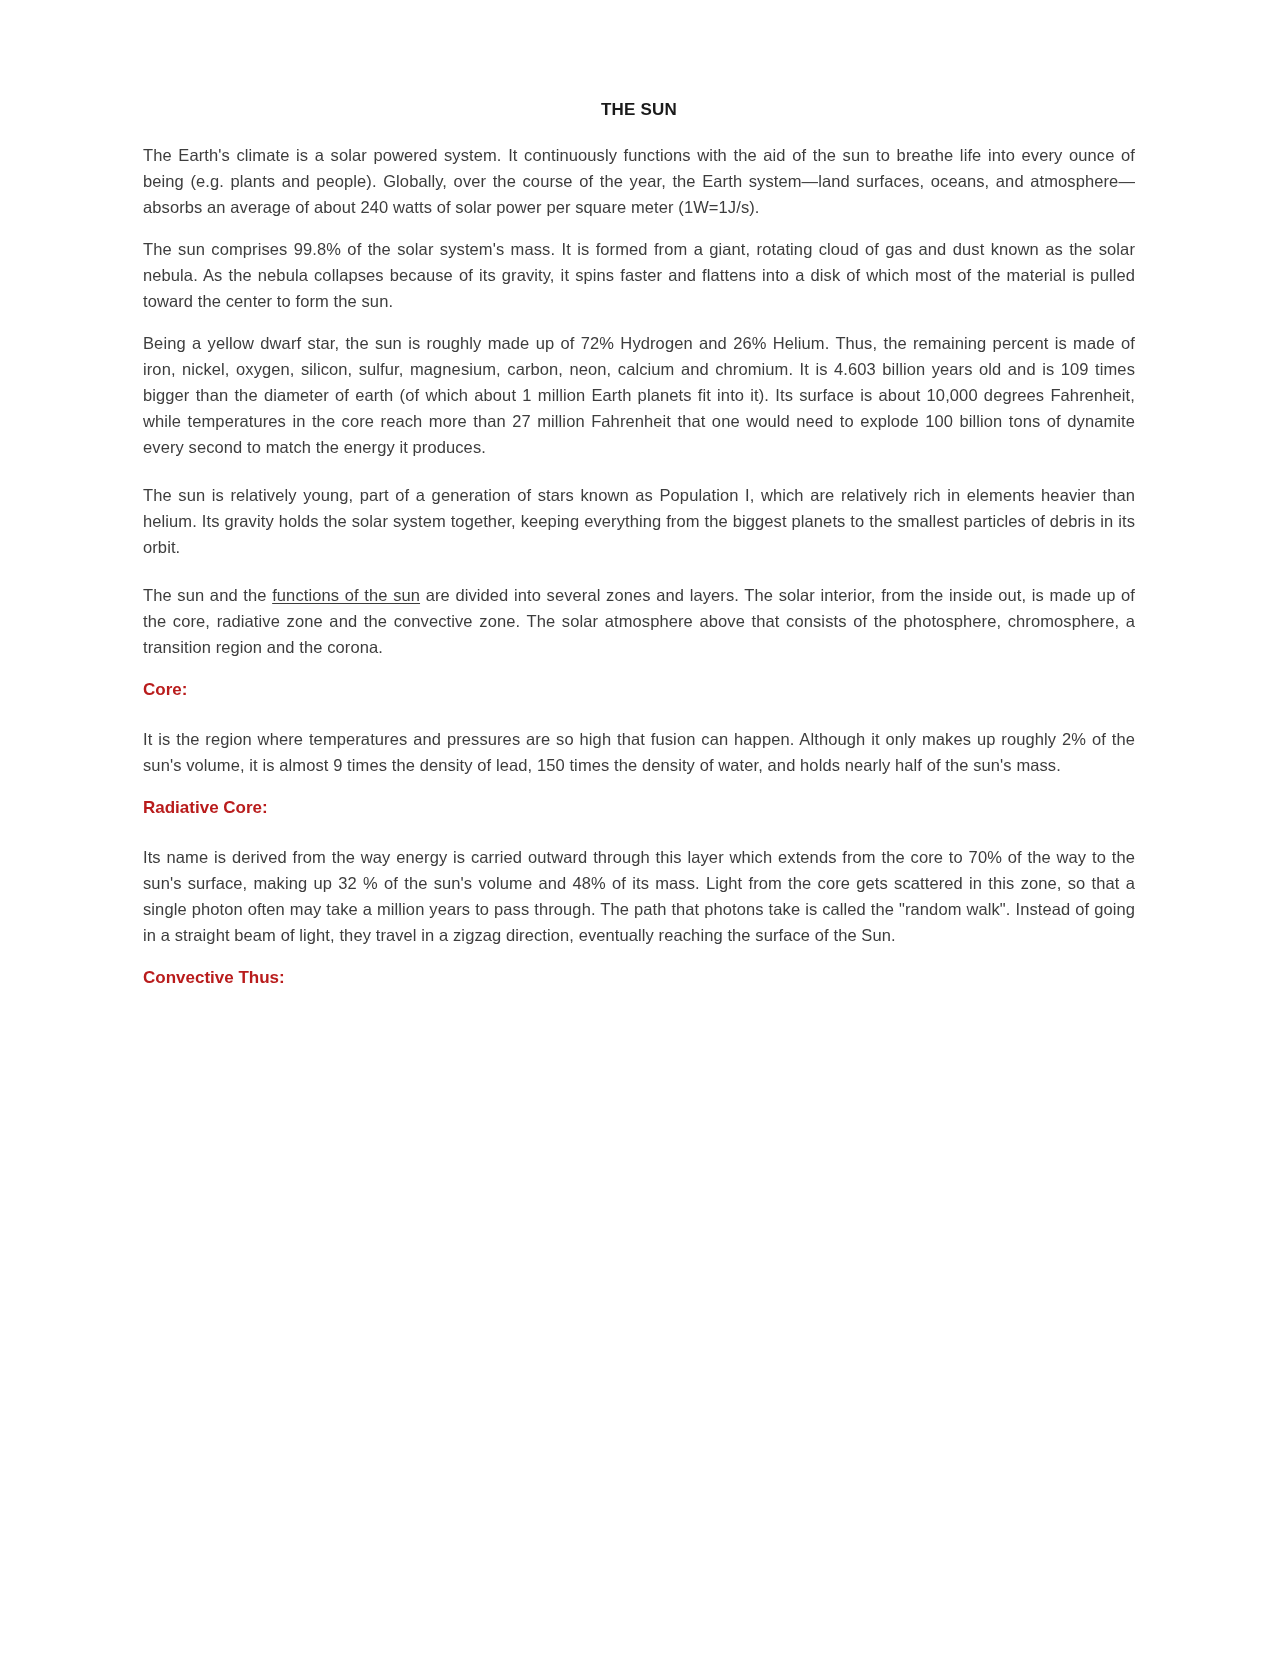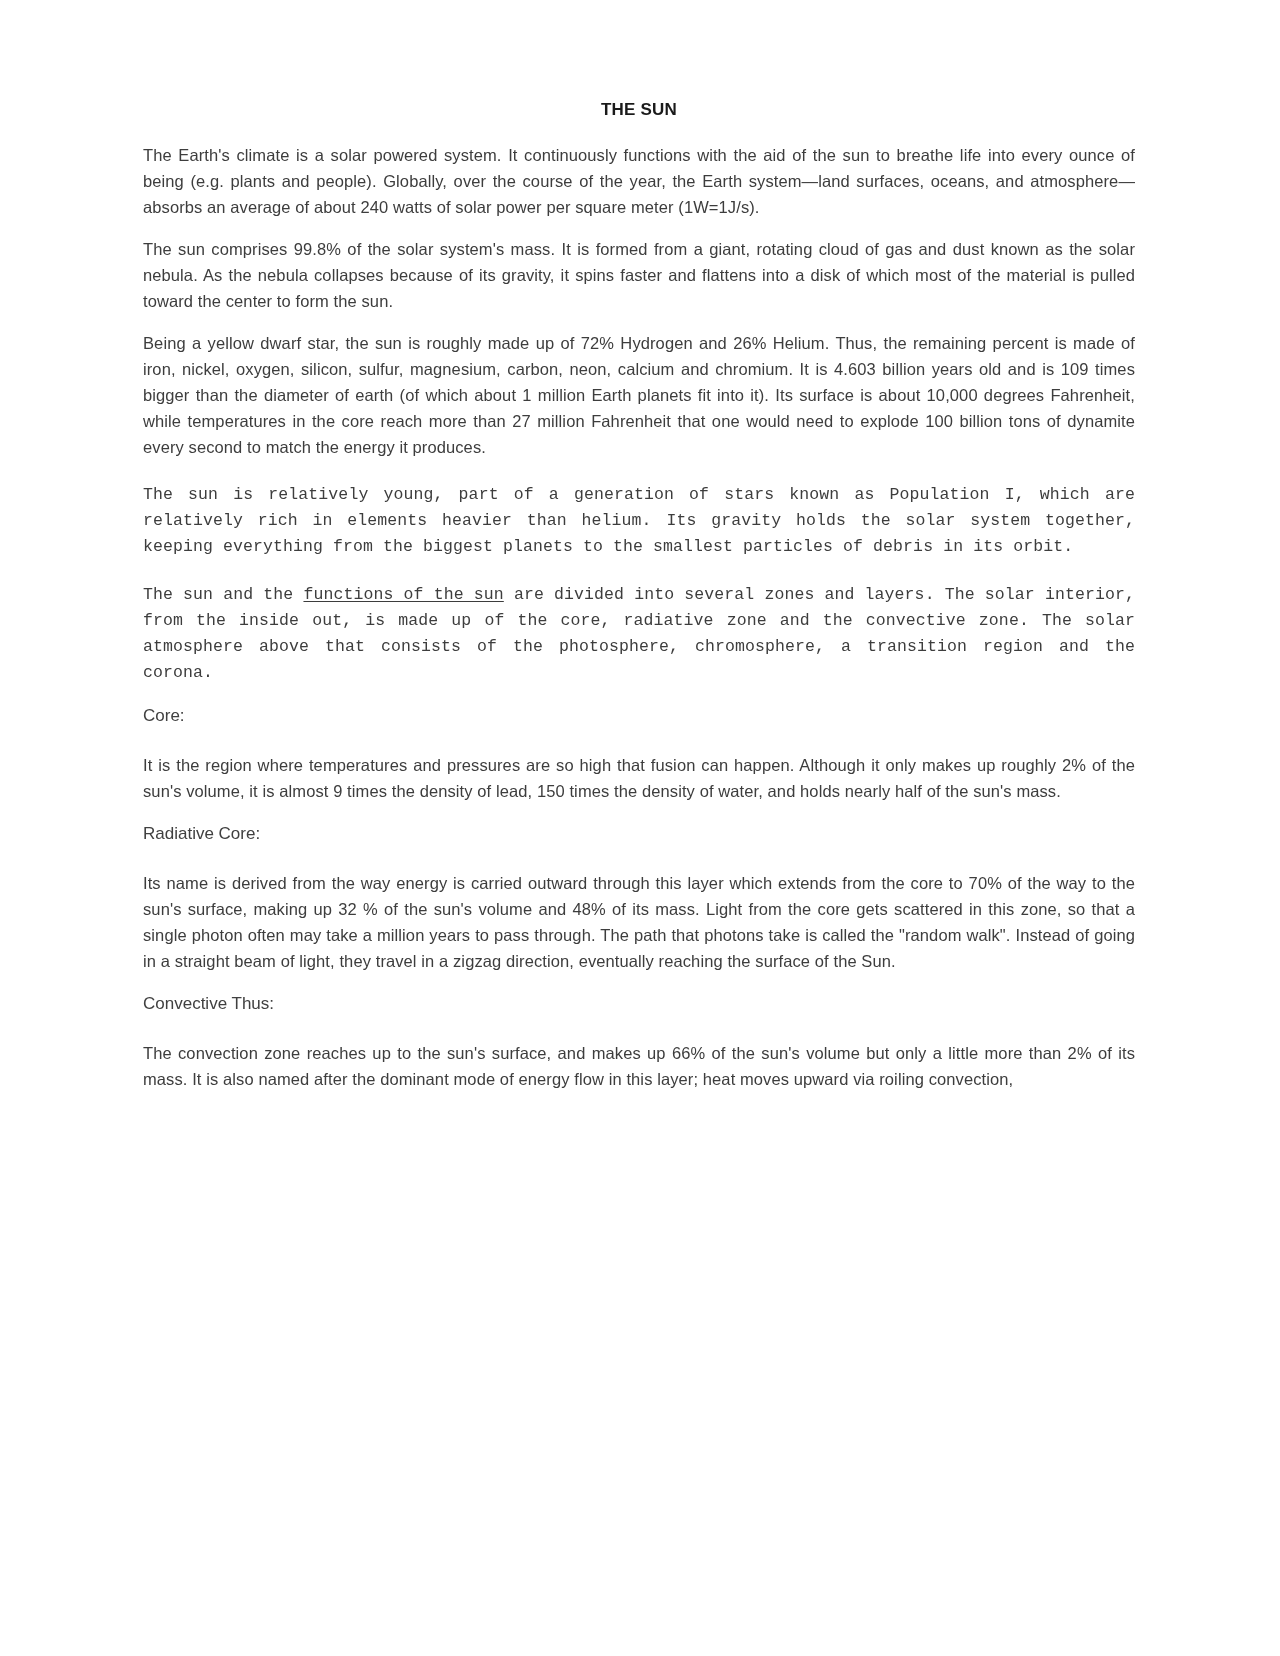--- a/index.html
+++ b/index.html
@@ -28,27 +28,26 @@
   }
   .para {
     margin: 0 0 16px 0;
     font-size: 16.5px;
     line-height: 26px;
     text-align: justify;
     letter-spacing: 0.1px;
   }
   .para.gap {
     margin-top: 22px;
-    font-family: Liberation Mono, monospace;
   }
   .heading {
     margin: 20px 0 26px 0;
     font-size: 17px;
-    font-weight: 400;
-    color: #404040;
+    font-weight: 700;
+    color: #b91c1c;
   }
   .underlined {
     text-decoration: underline;
     text-underline-offset: 2px;
   }
 </style>
 </head>
 <body>
 
 <div class="page">
@@ -68,16 +67,15 @@
   <h2 class="heading">Core:</h2>
 
   <p class="para">It is the region where temperatures and pressures are so high that fusion can happen. Although it only makes up roughly 2% of the sun's volume, it is almost 9 times the density of lead, 150 times the density of water, and holds nearly half of the sun's mass.</p>
 
   <h2 class="heading">Radiative Core:</h2>
 
   <p class="para">Its name is derived from the way energy is carried outward through this layer which extends from the core to 70% of the way to the sun's surface, making up 32 % of the sun's volume and 48% of its mass. Light from the core gets scattered in this zone, so that a single photon often may take a million years to pass through. The path that photons take is called the "random walk". Instead of going in a straight beam of light, they travel in a zigzag direction, eventually reaching the surface of the Sun.</p>
 
   <h2 class="heading">Convective Thus:</h2>
 
-  <p class="para">The convection zone reaches up to the sun's surface, and makes up 66% of the sun's volume but only a little more than 2% of its mass. It is also named after the dominant mode of energy flow in this layer; heat moves upward via roiling convection,</p>
 
 
 </div>
 
 </body></html>

